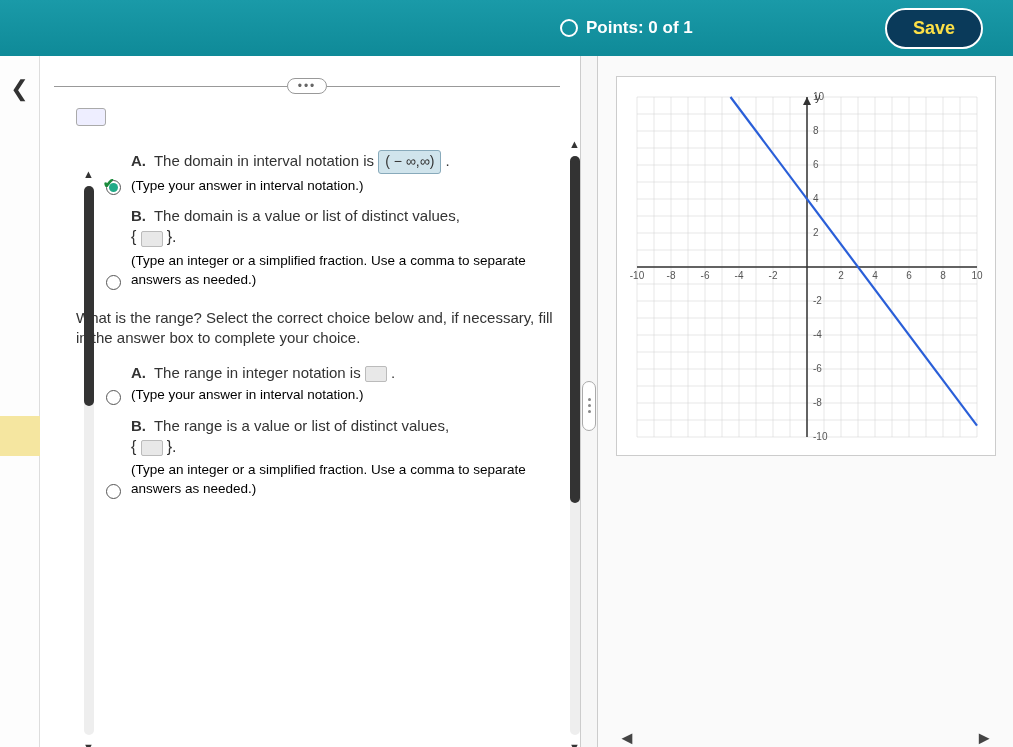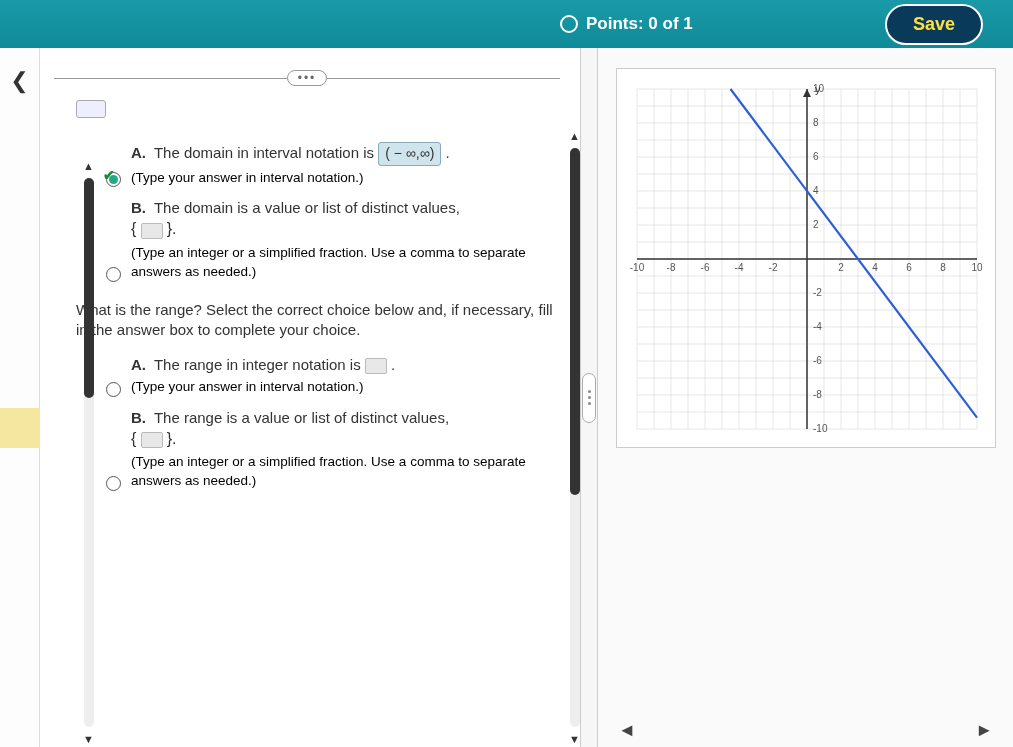--- a/index.html
+++ b/index.html
@@ -6,21 +6,21 @@
   body {
     font-family: Arial, Helvetica, sans-serif;
     background: #e8e8e8;
     width: 1013px;
     height: 747px;
     overflow: hidden;
     position: relative;
   }
   .topbar {
     background: linear-gradient(to bottom, #1a9aa8, #0f8a98);
-    height: 48px;
+    height: 56px;
     display: flex;
     align-items: center;
     justify-content: flex-end;
     padding: 0 30px;
     gap: 40px;
     color: #fff;
     position: relative;
   }
   .points-group { display:flex; align-items:center; gap:8px; position:absolute; left:560px; }
   .points-circle {

